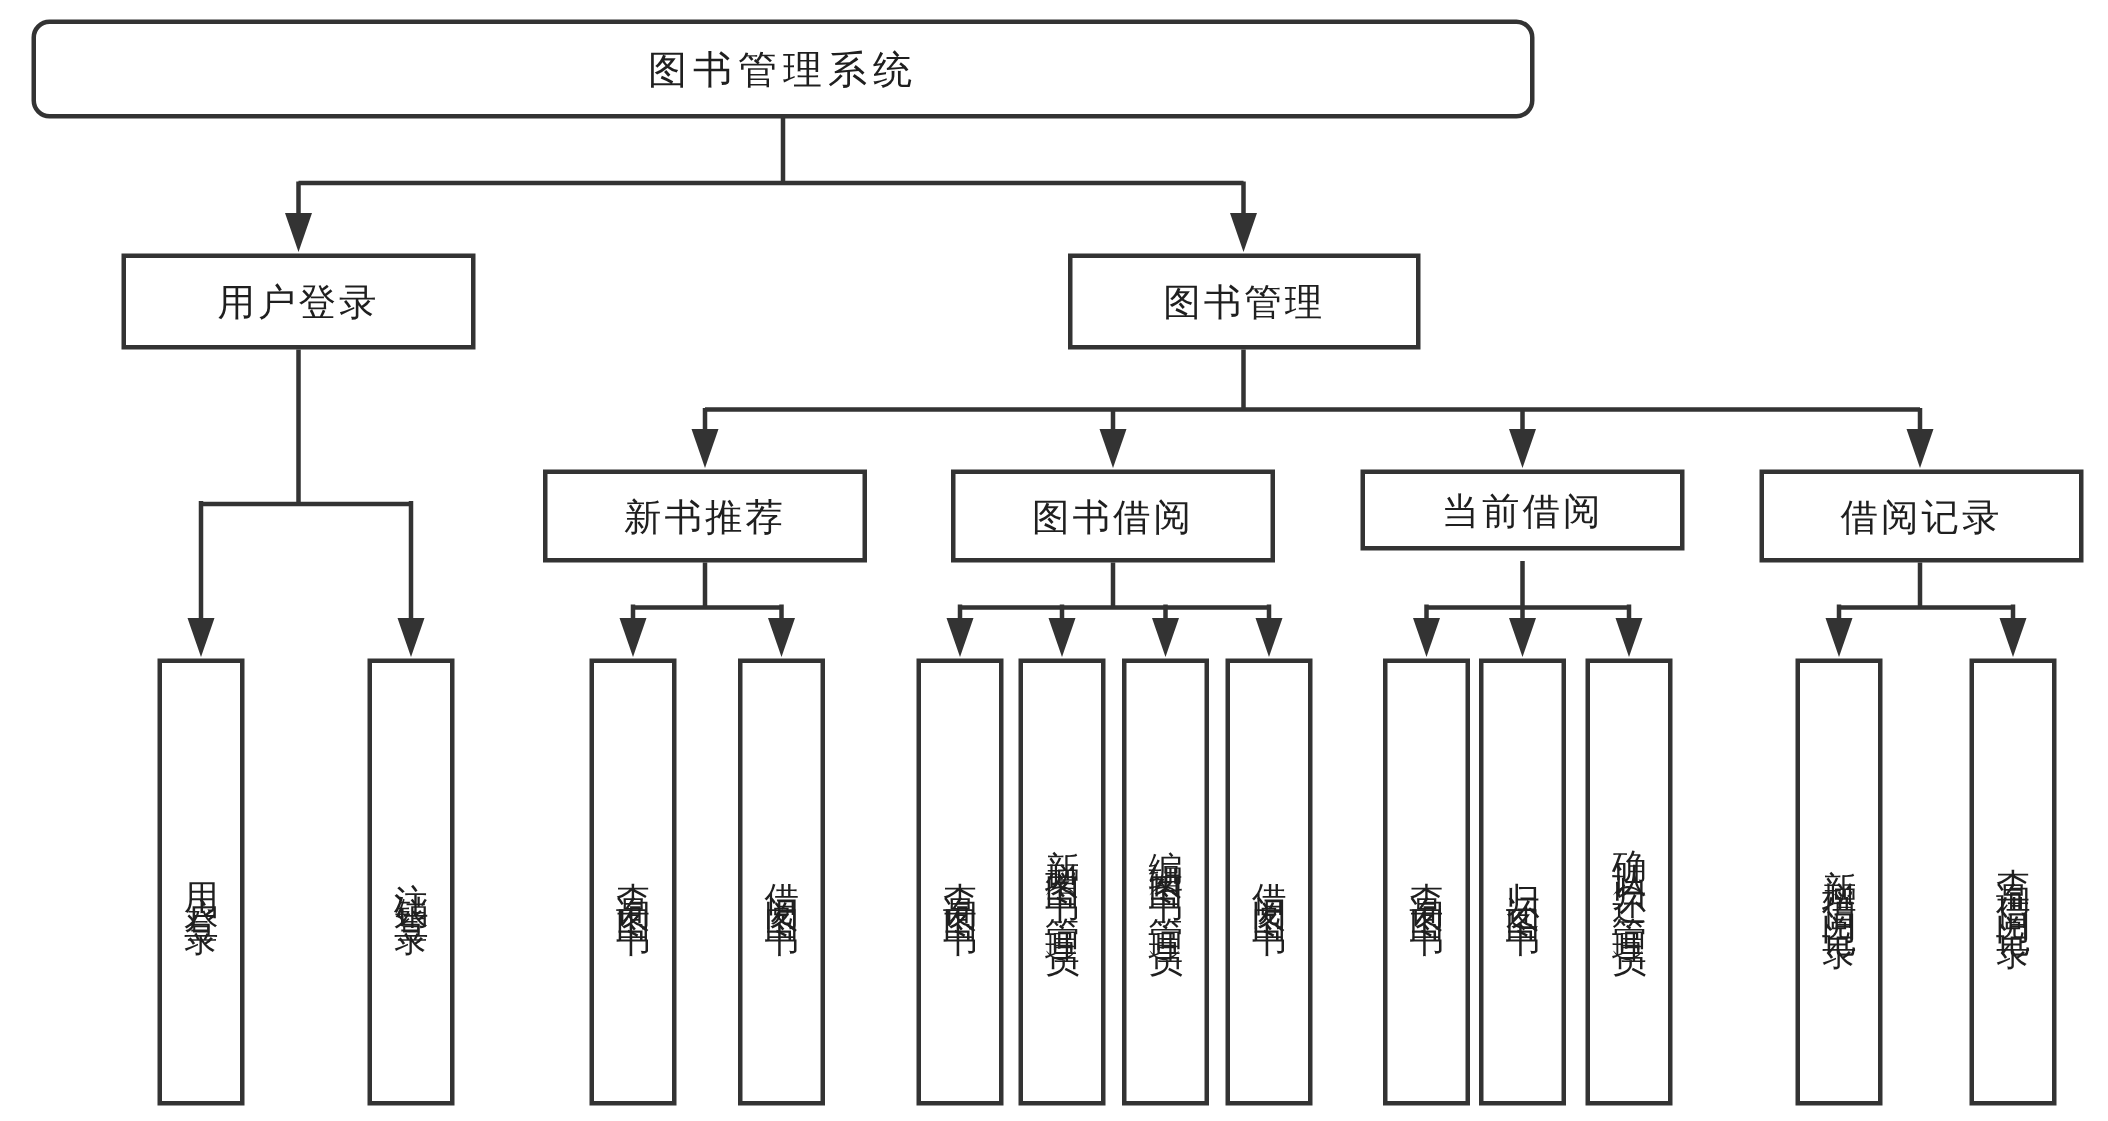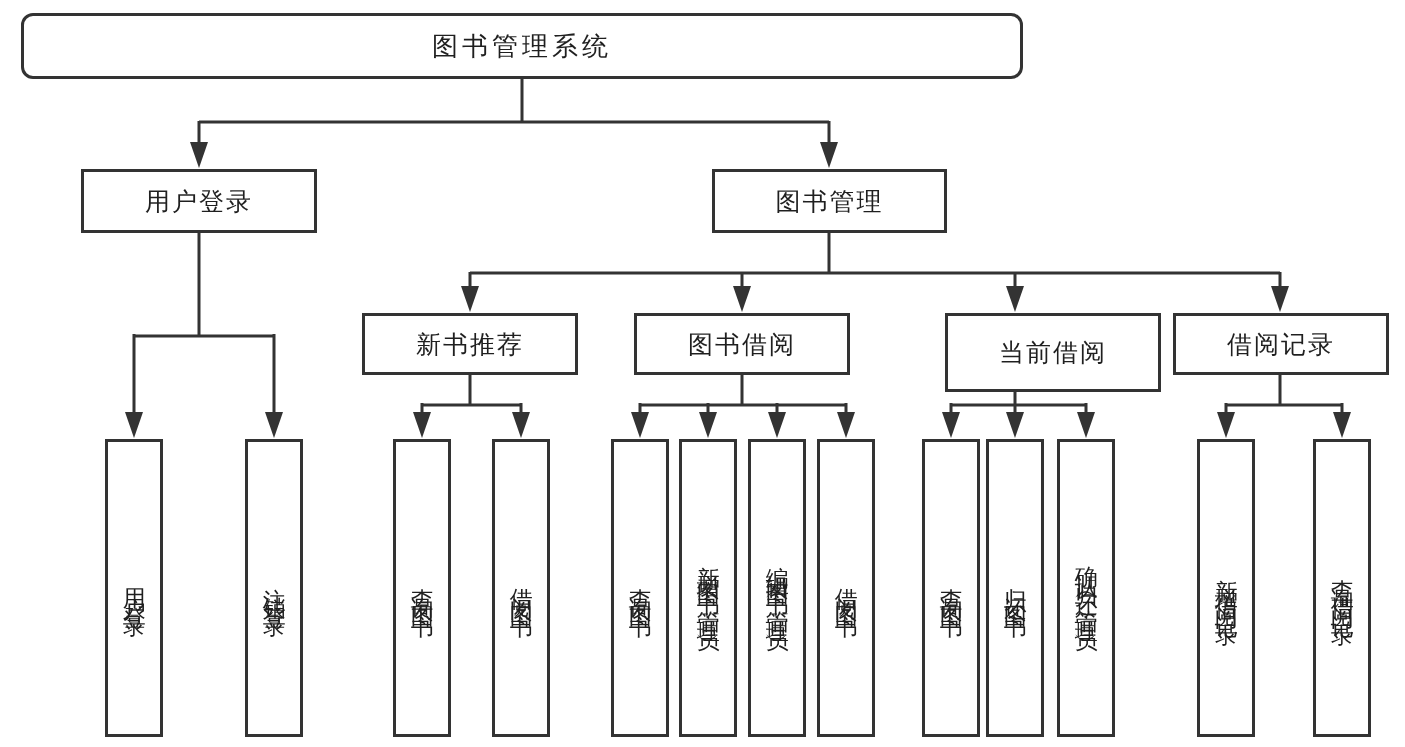--- a/index.html
+++ b/index.html
@@ -104,21 +104,21 @@
   <div class="box" style="left:362px; top:313px; width:216px; height:62px;">
     <span class="hlabel">新书推荐</span>
   </div>
 
   <div class="box" style="left:712px; top:169px; width:235px; height:64px;">
     <span class="hlabel">图书管理</span>
   </div>
   <div class="box" style="left:634px; top:313px; width:216px; height:62px;">
     <span class="hlabel">图书借阅</span>
   </div>
-  <div class="box" style="left:945px; top:313px; width:216px; height:79px;">
+  <div class="box" style="left:907px; top:313px; width:216px; height:54px;">
     <span class="hlabel">当前借阅</span>
   </div>
   <div class="box" style="left:1173px; top:313px; width:216px; height:62px;">
     <span class="hlabel">借阅记录</span>
   </div>
 
   <div class="box" style="left:105px; top:439px; width:58px; height:298px;">
     <span class="vlabel">用户登录</span>
   </div>
   <div class="box" style="left:245px; top:439px; width:58px; height:298px;">

